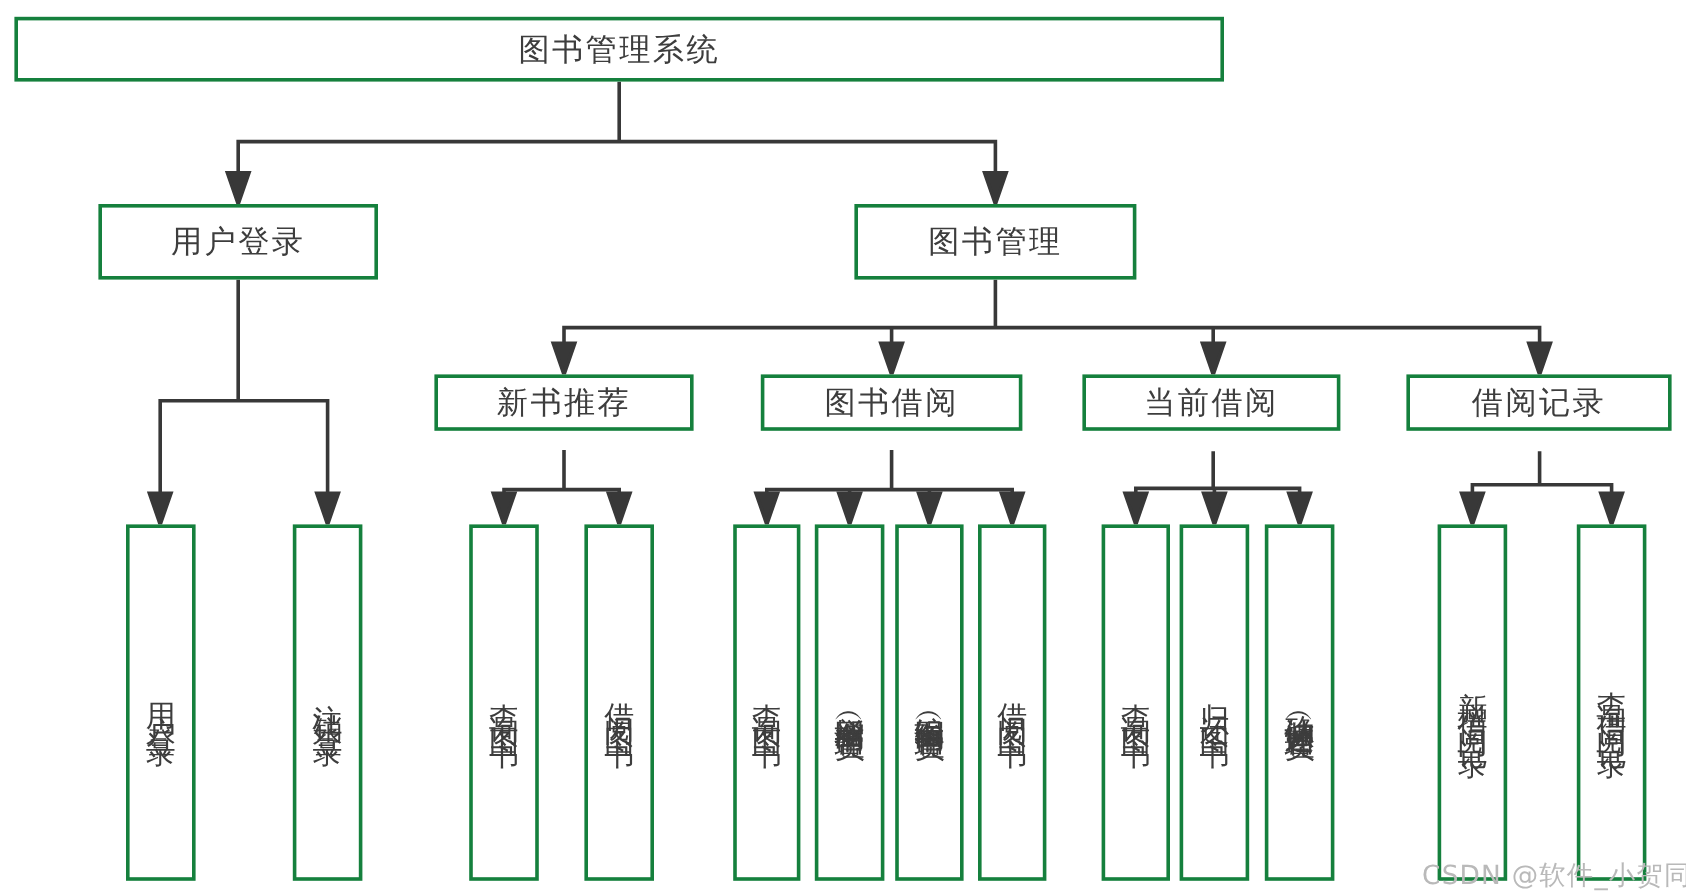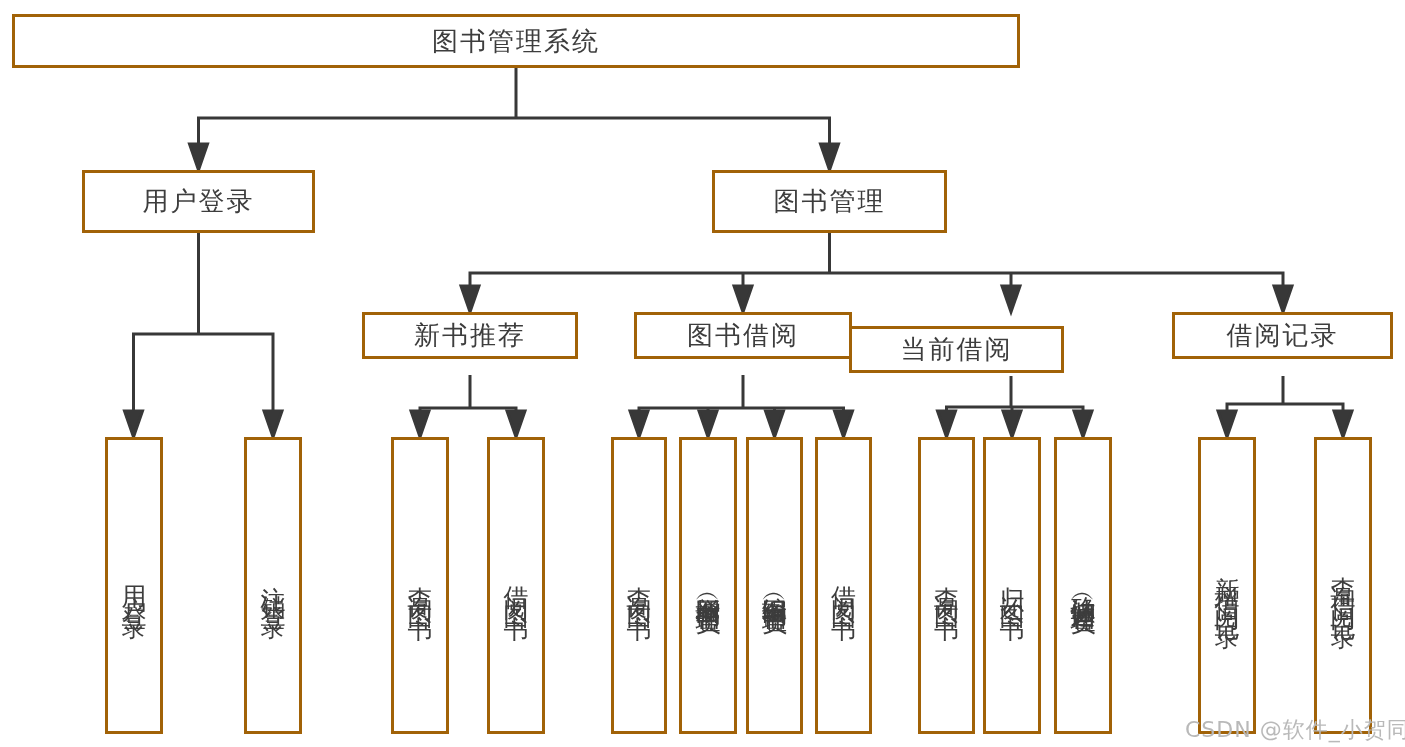--- a/index.html
+++ b/index.html
@@ -3,21 +3,21 @@
 <meta charset="utf-8">
 <style>
   html, body { margin:0; padding:0; background:#ffffff; }
   .canvas {
     position:relative; width:1405px; height:747px; background:#ffffff; overflow:hidden;
     font-family:"DejaVu Sans","Liberation Sans",sans-serif;
   }
   svg.connectors { position:absolute; left:0; top:0; width:1405px; height:747px; z-index:1; }
   .node {
     position:absolute; box-sizing:border-box; z-index:2;
-    border:3px solid #a16207; background:#ffffff;
+    border:3px solid #15803d; background:#ffffff;
     display:flex; align-items:center; justify-content:center;
     font-size:26px; color:#3d3d3d; letter-spacing:2px; white-space:nowrap;
   }
   .lvl2, .lvl3 { top:312px; height:47px; }
   .leaf { top:437px; height:297px; }
   .leaf .vtext {
     writing-mode:vertical-rl; text-orientation:mixed;
     font-size:25px; letter-spacing:0.40em; line-height:1; color:#3d3d3d;
   }
   .leaf.long .vtext { letter-spacing:0.08em; }
@@ -81,21 +81,21 @@
     </g>
   </svg>
 
   <div class="node" style="left:12px; top:14px; width:1008px; height:54px;">图书管理系统</div>
 
   <div class="node" style="left:82px; top:170px; width:233px; height:63px;">用户登录</div>
   <div class="node" style="left:712px; top:170px; width:235px; height:63px;">图书管理</div>
 
   <div class="node lvl3" style="left:362px; width:216px;">新书推荐</div>
   <div class="node lvl3" style="left:634px; width:218px;">图书借阅</div>
-  <div class="node lvl3" style="left:849px; width:215px;margin-top:14px;">当前借阅</div>
+  <div class="node lvl3" style="left:902px; width:215px;">当前借阅</div>
   <div class="node lvl3" style="left:1172px; width:221px;">借阅记录</div>
 
   <div class="node leaf" style="left:105px; width:58px;">
     <span class="vtext">用户登录</span>
   </div>
   <div class="node leaf" style="left:244px; width:58px;">
     <span class="vtext">注销登录</span>
   </div>
 
   <div class="node leaf" style="left:391px; width:58px;">

